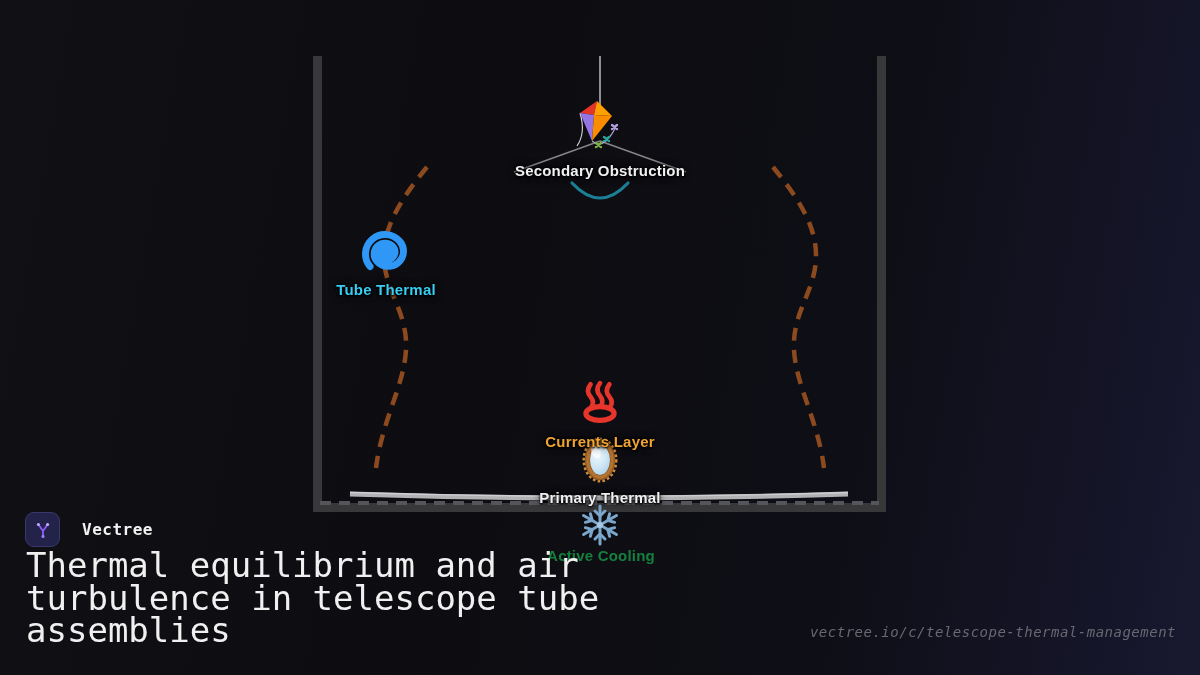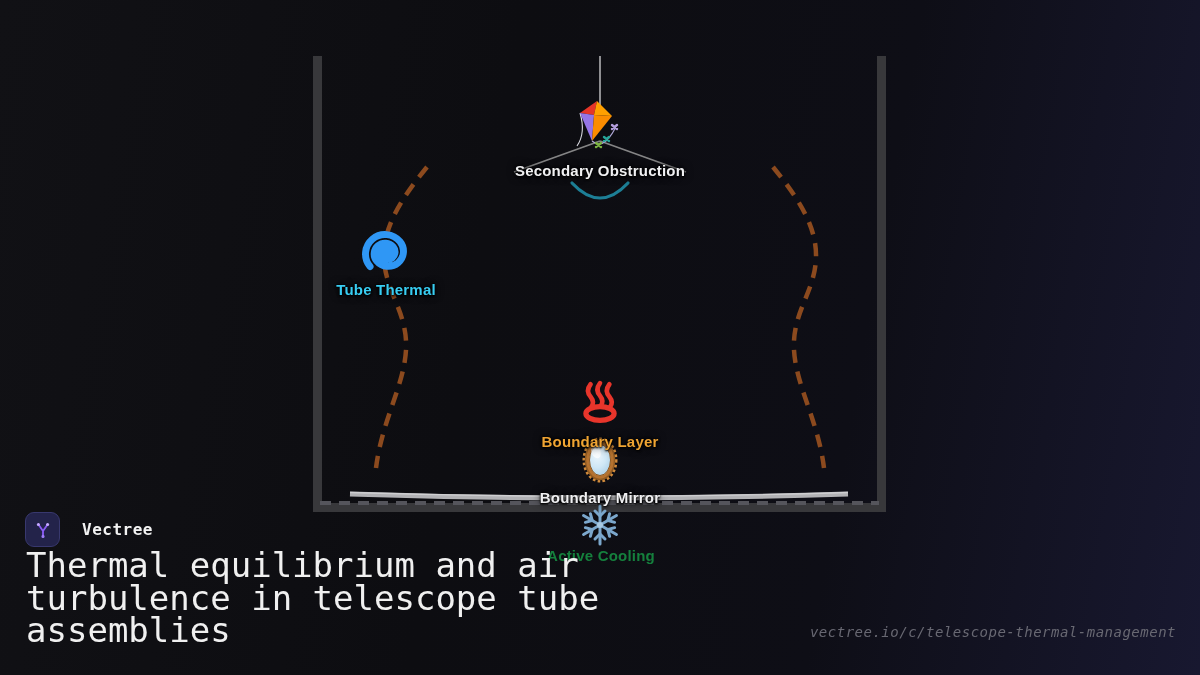--- a/index.html
+++ b/index.html
@@ -126,22 +126,22 @@
         <line x1="24" y1="5" x2="24" y2="43"></line>
         <path d="M19,10 L24,15 L29,10 M19,38 L24,33 L29,38"></path>
       </g>
     </g>
     <circle cx="24" cy="24" r="3" fill="#a9c9e2"></circle>
   </svg>
 </div>
 
 <div class="node-label lbl-white" style="left:600px;top:170px">Secondary Obstruction</div>
 <div class="node-label lbl-cyan" style="left:386px;top:289px">Tube Thermal</div>
-<div class="node-label lbl-orange" style="left:600px;top:441px">Boundary Layer</div>
-<div class="node-label lbl-white" style="left:600px;top:497px">Boundary Mirror</div>
+<div class="node-label lbl-orange" style="left:600px;top:441px">Currents Layer</div>
+<div class="node-label lbl-white" style="left:600px;top:497px">Primary Thermal</div>
 <div class="node-label lbl-slate" style="left:601px;top:555px">Active Cooling</div>
 
 <div class="brand-row">
   <div class="brand-logo">
     <svg width="22" height="22" viewBox="0 0 24 24">
       <path d="M7,6 L12,13 L12,19 M17,6 L12,13" fill="none" stroke="#8b5cf6" stroke-width="2" stroke-linecap="round" stroke-linejoin="round"></path>
       <circle cx="7" cy="6" r="1.7" fill="#c4a8ff"></circle>
       <circle cx="17" cy="6" r="1.7" fill="#c4a8ff"></circle>
       <circle cx="12" cy="19" r="1.7" fill="#9d7bf7"></circle>
     </svg>

